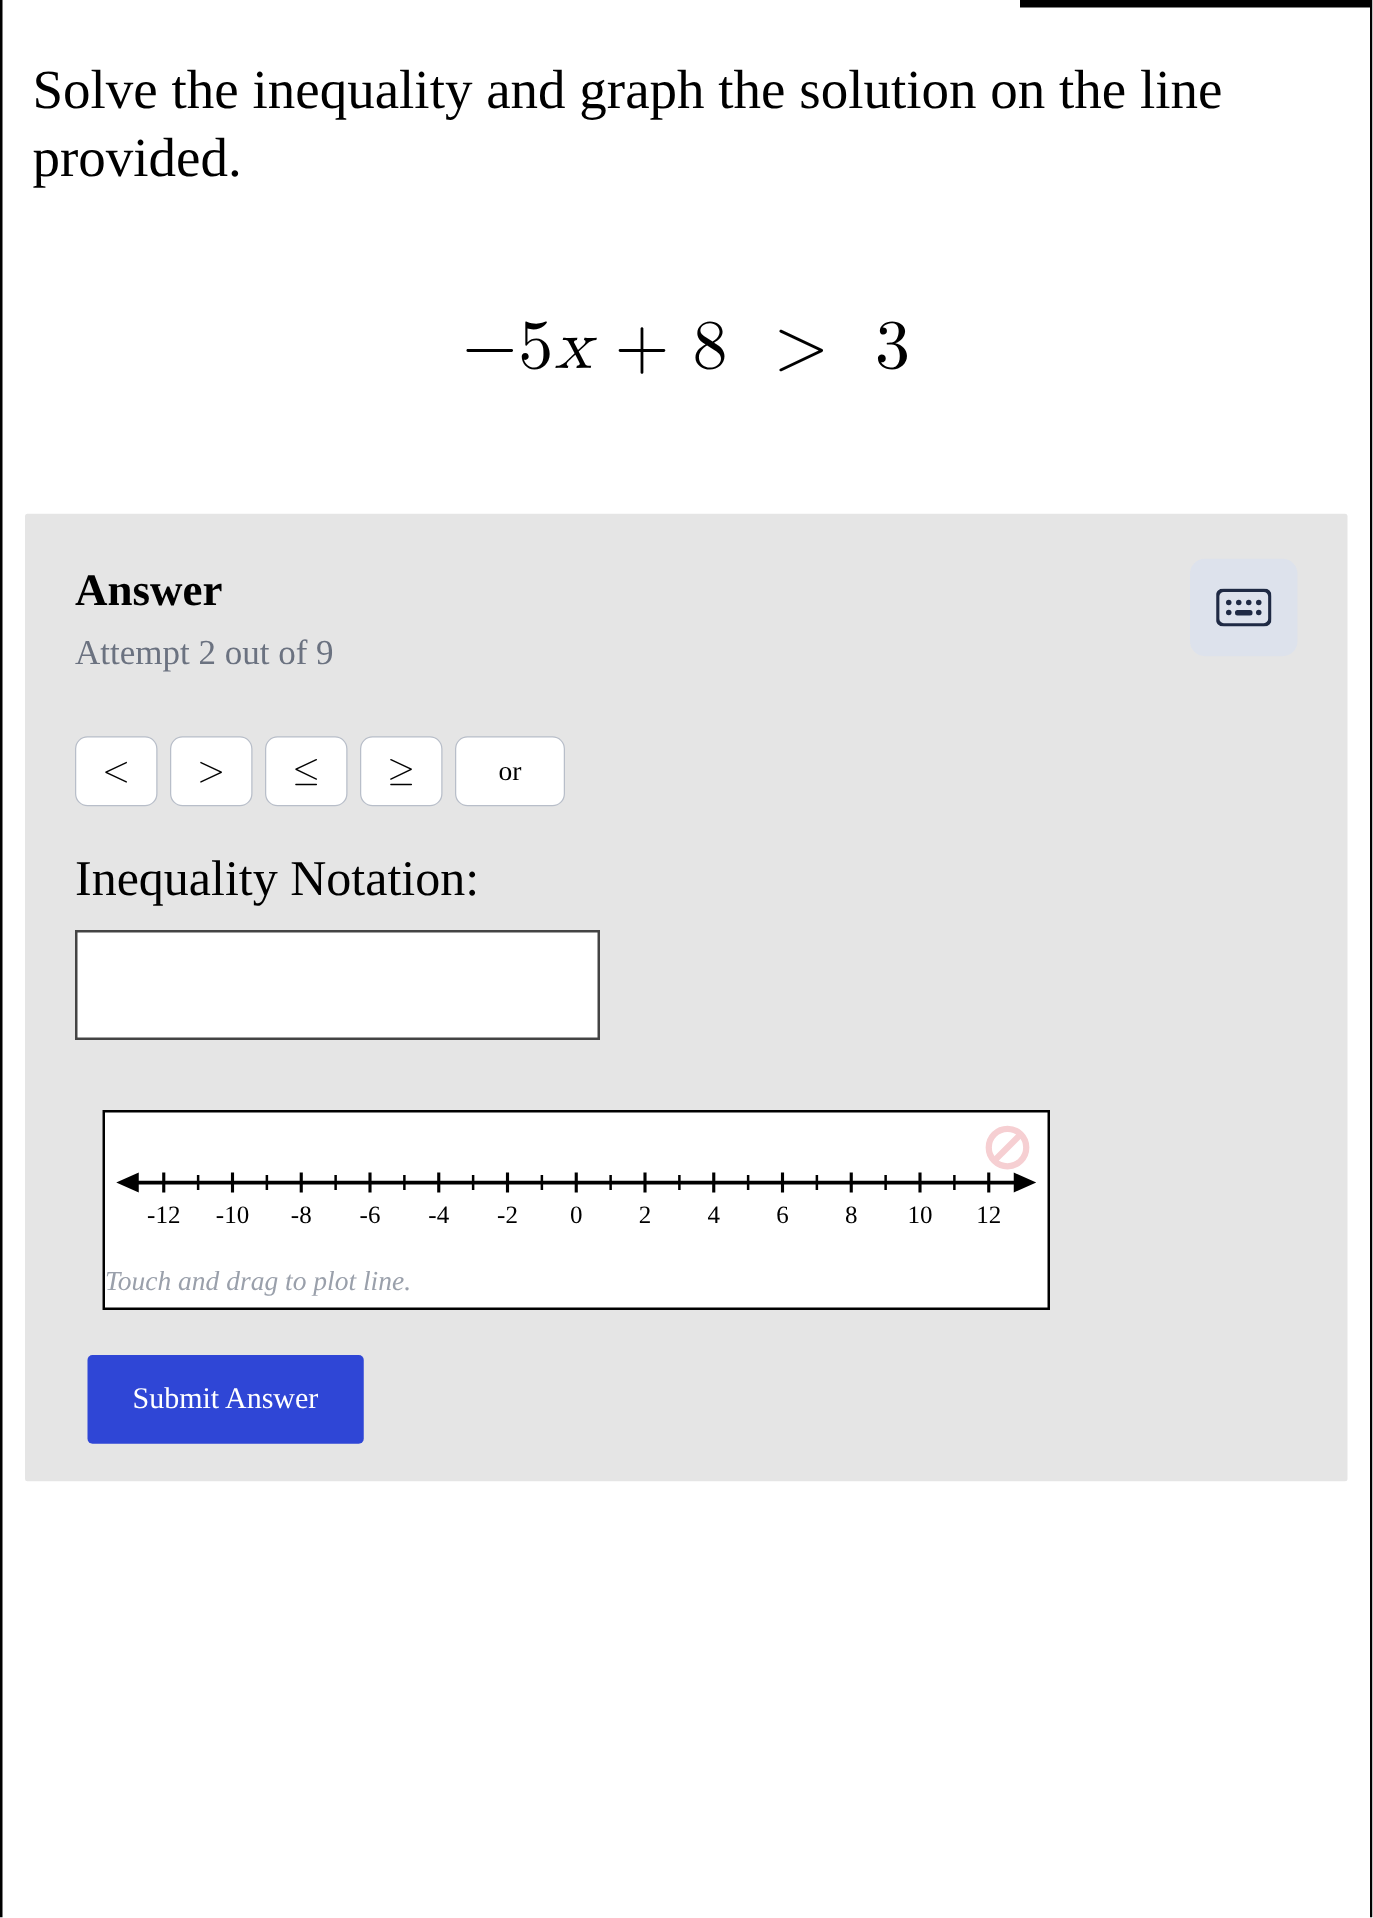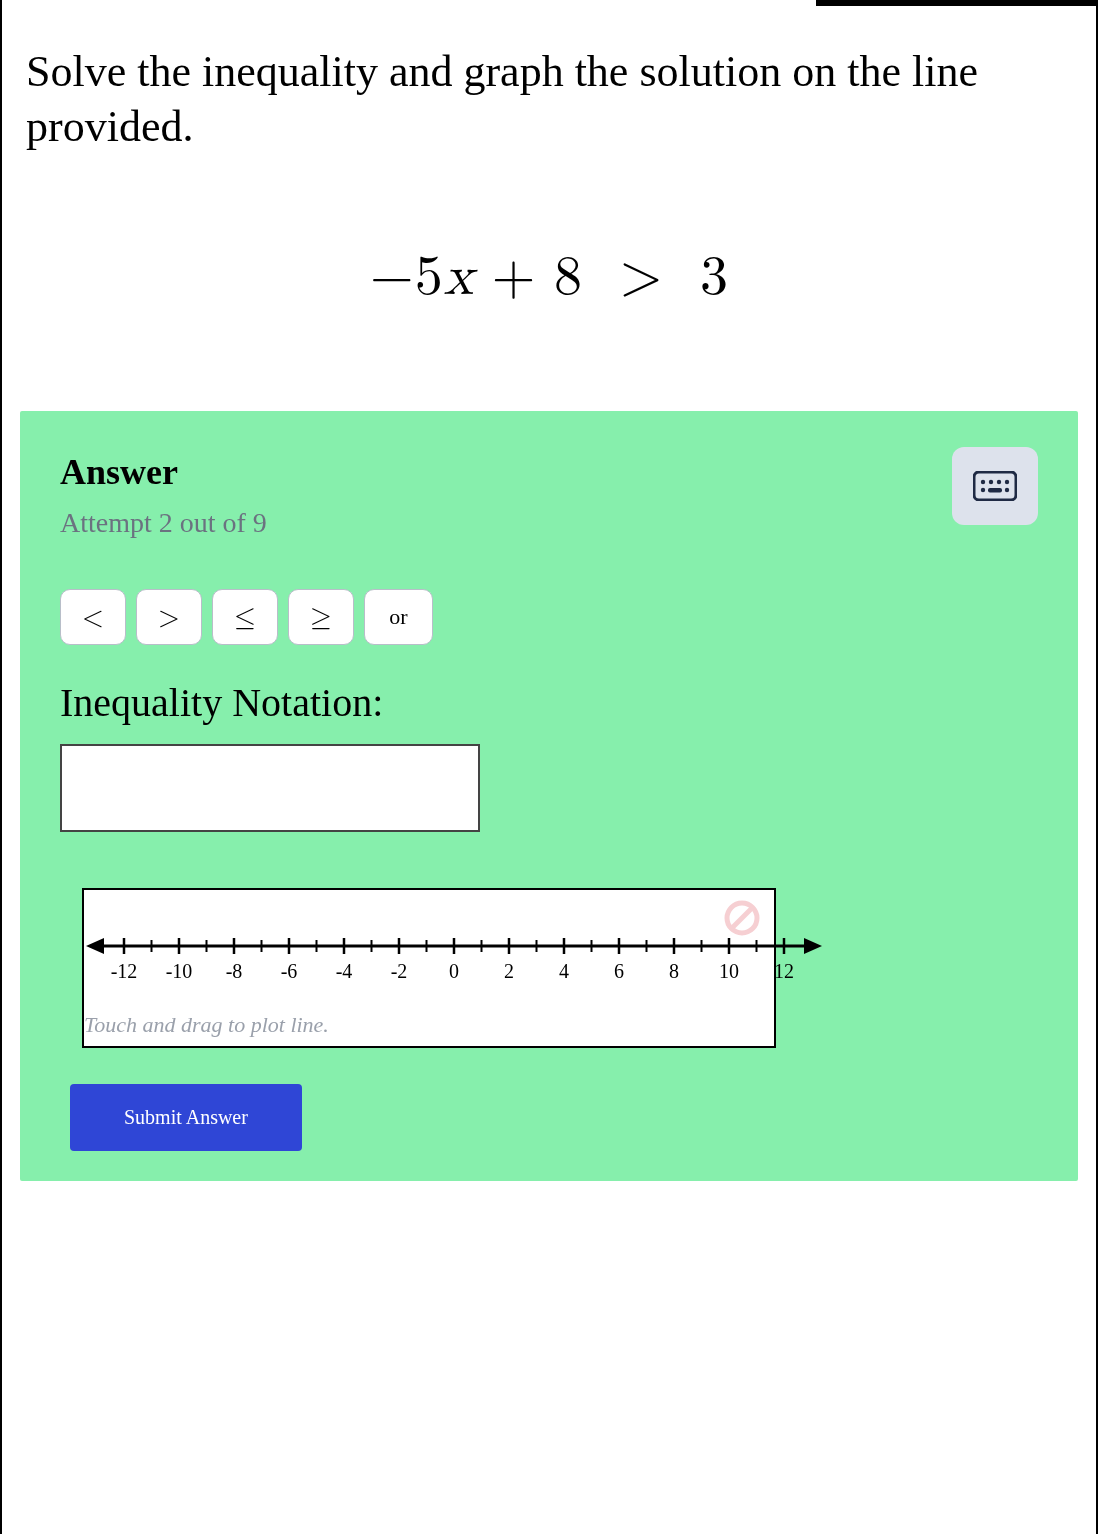--- a/index.html
+++ b/index.html
@@ -33,21 +33,21 @@
     text-align: center;
     font-size: 56px;
     margin-top: 90px;
     margin-bottom: 60px;
     font-family: 'Latin Modern Math', 'STIX Two Math', Georgia, serif;
   }
   .eq-minus { letter-spacing: 1px; }
   .eq-x { font-style: italic; }
   .answer-panel {
     margin: 0 18px;
-    background: #86efac;
+    background: #e5e5e5;
     border-radius: 2px;
     padding: 40px 40px 30px 40px;
     position: relative;
   }
   .answer-header {
     font-size: 36px;
     font-weight: bold;
     margin-bottom: 14px;
   }
   .attempt-text {
@@ -68,37 +68,37 @@
   .op-btn {
     width: 66px; height: 56px;
     background: #fff;
     border: 1.5px solid #b8bec9;
     border-radius: 10px;
     display: flex; align-items: center; justify-content: center;
     font-size: 28px;
     cursor: pointer;
     font-family: 'Latin Modern Math','STIX Two Math',Georgia,serif;
   }
-  .op-btn.or-btn { font-size: 22px; font-family: Georgia, serif; width: 69px;}
+  .op-btn.or-btn { font-size: 22px; font-family: Georgia, serif; width: 88px;}
   .section-label {
     font-size: 40px;
     margin-bottom: 18px;
   }
   .ineq-input {
     width: 420px; height: 88px;
     border: 2px solid #444;
     background: #fff;
     font-size: 32px;
     padding: 8px 12px;
     margin-bottom: 56px;
     font-family: Georgia, serif;
   }
   .numberline-box {
     margin: 0 0 18px 22px;
-    width: 694px;
+    width: 758px;
     border: 2px solid #000;
     background: #fff;
     padding: 20px 0 8px 0;
     position: relative;
   }
   .clear-icon {
     position: absolute;
     top: 8px; right: 12px;
     width: 40px; height: 40px;
     display:flex;align-items:center;justify-content:center;
@@ -109,23 +109,23 @@
     font-style: italic;
     color: #9aa0ab;
     font-size: 22px;
     margin-top: 22px;
   }
   .submit-btn {
     margin-top: 18px;
     background: #2f46d6;
     color: #fff;
     border: none;
-    font-size: 20px;
+    font-size: 24px;
     font-family: Georgia, serif;
-    padding: 22px 54px;
+    padding: 22px 36px;
     border-radius: 4px;
     cursor: pointer;
     margin-left: 10px;
   }
 </style>
 </head>
 <body>
 
 <div class="page">
   <div class="top-bar-right"></div>

